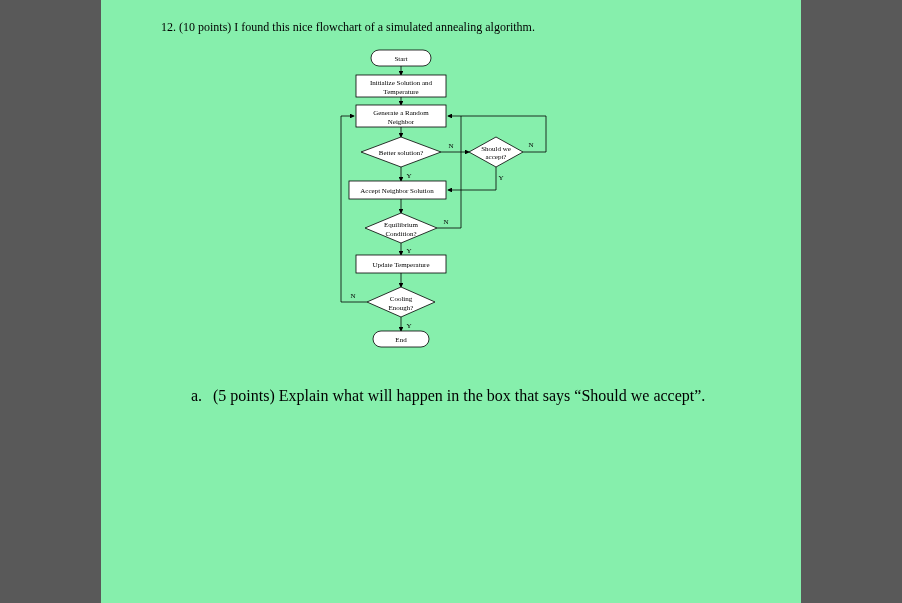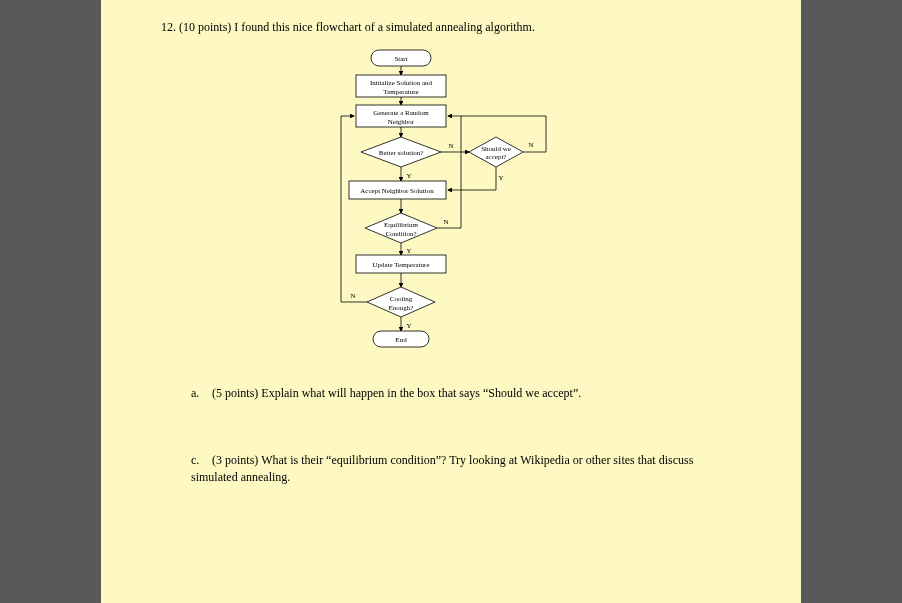--- a/index.html
+++ b/index.html
@@ -7,42 +7,42 @@
     background: #595959;
     font-family: "Times New Roman", Times, serif;
     font-size: 12px;
     display: flex;
     justify-content: center;
     padding: 0;
   }
   .page {
     width: 700px;
     min-height: 603px;
-    background: #fef9c3;
+    background: #86efac;
     padding: 20px 60px 28px 60px;
     position: relative;
   }
   .question-header {
     font-size: 12px;
     margin-bottom: 10px;
   }
   .flowchart {
     width: 300px;
     margin: 10px auto 20px auto;
     position: relative;
   }
   svg { display: block; }
   .box-text {
     font-family: "Times New Roman", serif;
     font-size: 7px;
     text-anchor: middle;
     dominant-baseline: middle;
   }
   .part {
-    font-size: 12px;
+    font-size: 16px;
     margin: 8px 0 50px 30px;
     line-height: 1.4;
   }
   .part .letter {
     display: inline-block;
     width: 18px;
   }
 </style>
 </head>
 <body>
@@ -136,19 +136,14 @@
     </svg>
   </div>
 
   <div class="part">
     <span class="letter">a.</span>
     <span>(5 points)</span>
     <span>Explain what will happen in the box that says “Should we accept”.</span>
   </div>
 
 
-  <div class="part" style="margin-bottom:10px;">
-    <span class="letter">c.</span>
-    <span>(3 points)</span>
-    <span>What is their “equilibrium condition”? Try looking at Wikipedia or other sites that discuss simulated annealing.</span>
-  </div>
 
 </div>
 
 </body></html>

